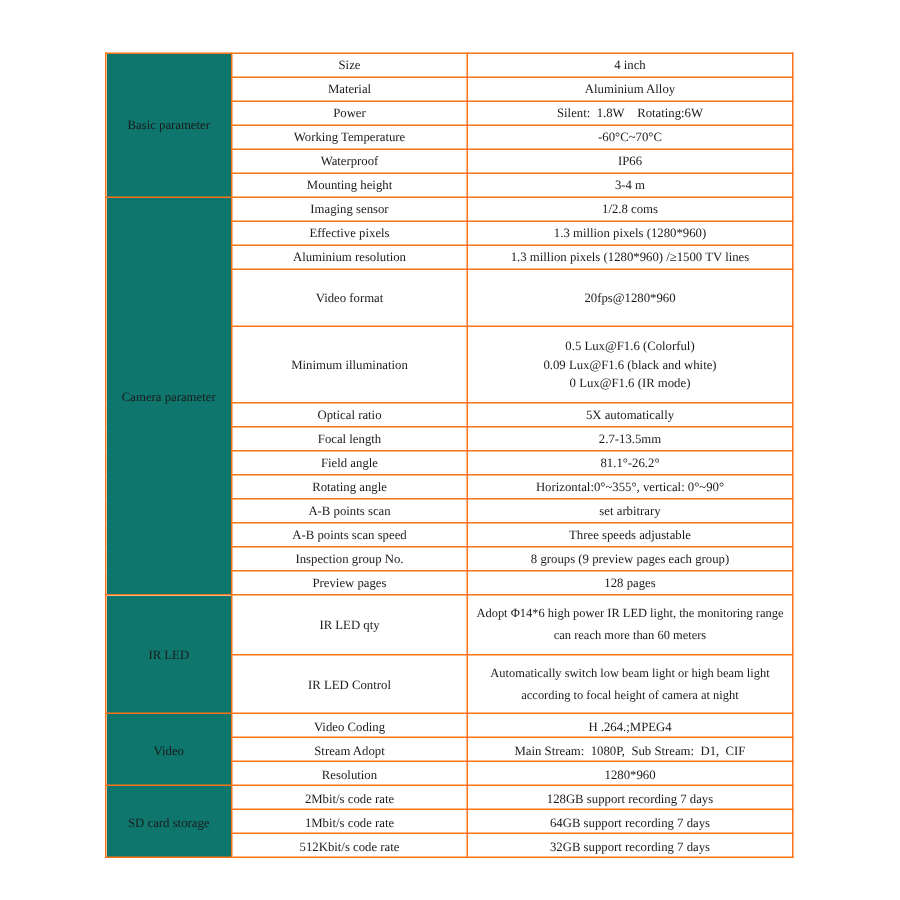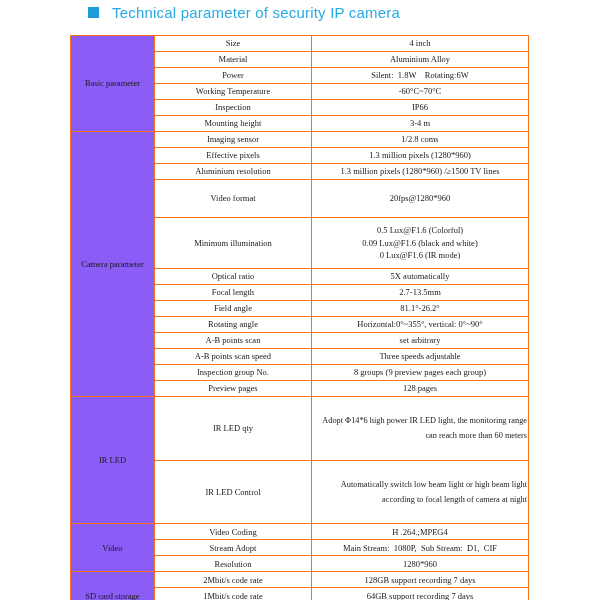--- a/index.html
+++ b/index.html
@@ -50,49 +50,44 @@
     font-size: 8.5px;
     color: #1a1a1a;
     text-align: center;
     vertical-align: middle;
     padding: 0 3px;
     overflow: hidden;
     line-height: 1.25;
     font-family: Liberation Serif, serif;
   }
   td.category-cell {
-    background: #8b5cf6;
+    background: #0f766e;
     color: #186fa5;
     font-size: 8.5px;
   }
   td.value-cell {
     white-space: pre-wrap;
   }
   tr.row { height: 16px; }
   
   tr.g10 { height: 38px; }
   tr.g11 { height: 51px; }
   tr.g11 td.value-cell { line-height: 1.5; }
   tr.g20, tr.g21 { height: 32px; }
   tr.g20 td.value-cell, tr.g21 td.value-cell {
     line-height: 1.85;
     font-size: 8.3px;
-    padding: 16px 1px;
-    text-align: right;
+    padding: 4px 1px;
   }
 </style>
 </head>
 <body>
 
 <div class="page">
 
-  <div class="title-row">
-    <span class="title-bullet"></span>
-    <span class="title-text">Technical parameter of security IP camera</span>
-  </div>
 
   <table class="spec">
     <colgroup>
       <col style="width:84px">
       <col style="width:157px">
       <col style="width:217px">
     </colgroup>
     <tbody>
         <tr class="row g1">
           <td rowspan="6" class="category-cell">Basic parameter</td>
@@ -105,21 +100,21 @@
         </tr>
         <tr class="row g3">
           <td class="label-cell">Power</td>
           <td class="value-cell">Silent:  1.8W    Rotating:6W</td>
         </tr>
         <tr class="row g4">
           <td class="label-cell">Working Temperature</td>
           <td class="value-cell">-60°C~70°C</td>
         </tr>
         <tr class="row g5">
-          <td class="label-cell">Inspection</td>
+          <td class="label-cell">Waterproof</td>
           <td class="value-cell">IP66</td>
         </tr>
         <tr class="row g6">
           <td class="label-cell">Mounting height</td>
           <td class="value-cell">3-4 m</td>
         </tr>
         <tr class="row g7">
           <td rowspan="13" class="category-cell">Camera parameter</td>
           <td class="label-cell">Imaging sensor</td>
           <td class="value-cell">1/2.8 coms</td>
@@ -174,21 +169,21 @@
           <td class="label-cell">Preview pages</td>
           <td class="value-cell">128 pages</td>
         </tr>
         <tr class="row g20">
           <td rowspan="2" class="category-cell">IR LED</td>
           <td class="label-cell">IR LED qty</td>
           <td class="value-cell">Adopt Φ14*6 high power IR LED light, the monitoring range can reach more than 60 meters</td>
         </tr>
         <tr class="row g21">
           <td class="label-cell">IR LED Control</td>
-          <td class="value-cell">Automatically switch low beam light or high beam light according to focal length of camera at night</td>
+          <td class="value-cell">Automatically switch low beam light or high beam light according to focal height of camera at night</td>
         </tr>
         <tr class="row g22">
           <td rowspan="3" class="category-cell">Video</td>
           <td class="label-cell">Video Coding</td>
           <td class="value-cell">H .264.;MPEG4</td>
         </tr>
         <tr class="row g23">
           <td class="label-cell">Stream Adopt</td>
           <td class="value-cell">Main Stream:  1080P,  Sub Stream:  D1,  CIF</td>
         </tr>

